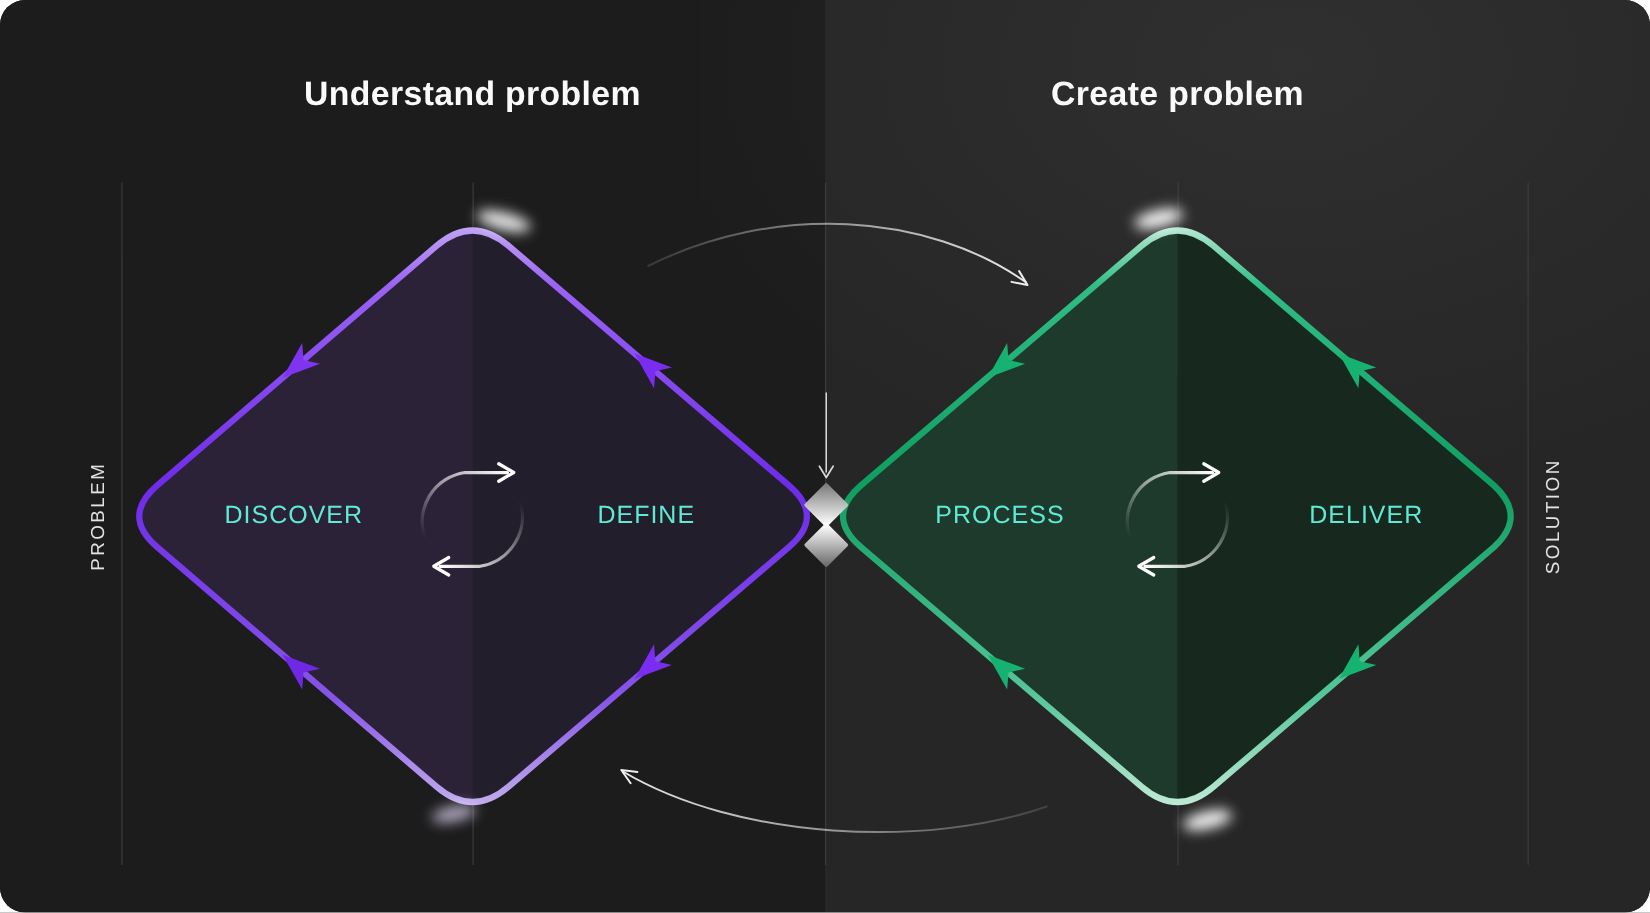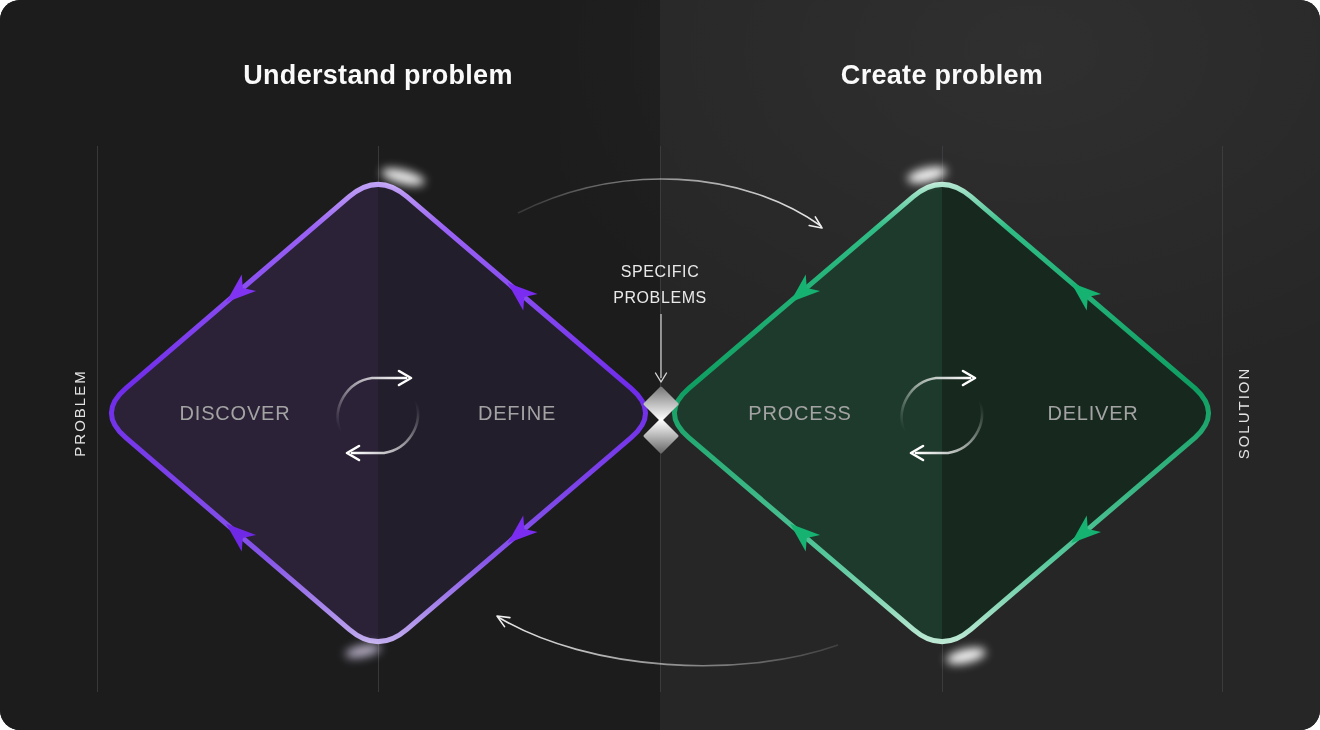--- a/index.html
+++ b/index.html
@@ -1,20 +1,20 @@
 <!DOCTYPE html>
 <html><head>
 <meta charset="utf-8">
 <style>
   html,body{margin:0;padding:0;background:#ffffff;font-family:"Liberation Sans",sans-serif;}
   .stage{position:relative;width:1320px;height:730px;border-radius:20px;overflow:hidden;background:#1c1c1d;}
   .stage svg{position:absolute;left:0;top:0;}
   .txt{position:absolute;color:#f2f2f2;white-space:nowrap;}
   .title{font-size:27px;font-weight:700;color:#fafafa;letter-spacing:0.3px;transform:translateX(-50%);}
-  .phase{font-size:20px;font-weight:500;color:#a3a3a3;letter-spacing:0.8px;transform:translate(-50%,-50%);}
+  .phase{font-size:20px;font-weight:500;color:#5eead4;letter-spacing:0.8px;transform:translate(-50%,-50%);}
   .side-label{font-size:15px;font-weight:400;color:#e3e3e3;letter-spacing:2px;transform:translate(-50%,-50%) rotate(-90deg);}
   .note{font-size:16px;font-weight:400;color:#e9e9e9;letter-spacing:0.6px;line-height:26px;text-align:center;transform:translateX(-50%);}
 </style>
 </head>
 <body>
 
 <div class="stage">
 
 <svg width="1320" height="730" viewBox="0 0 1320 730">
   <defs>
@@ -153,18 +153,14 @@
 <div class="txt title" style="left:942px;top:60px;">Create problem</div>
 
 <div class="txt side-label" style="left:79px;top:413px;">PROBLEM</div>
 <div class="txt side-label" style="left:1243px;top:413px;">SOLUTION</div>
 
 <div class="txt phase" style="left:235px;top:413px;">DISCOVER</div>
 <div class="txt phase" style="left:517px;top:413px;">DEFINE</div>
 <div class="txt phase" style="left:800px;top:413px;">PROCESS</div>
 <div class="txt phase" style="left:1093px;top:413px;">DELIVER</div>
 
-<div class="note txt" style="left:660px;top:259px;">
-  <div>SPECIFIC</div>
-  <div>PROBLEMS</div>
-</div>
 
 </div>
 
 </body></html>

